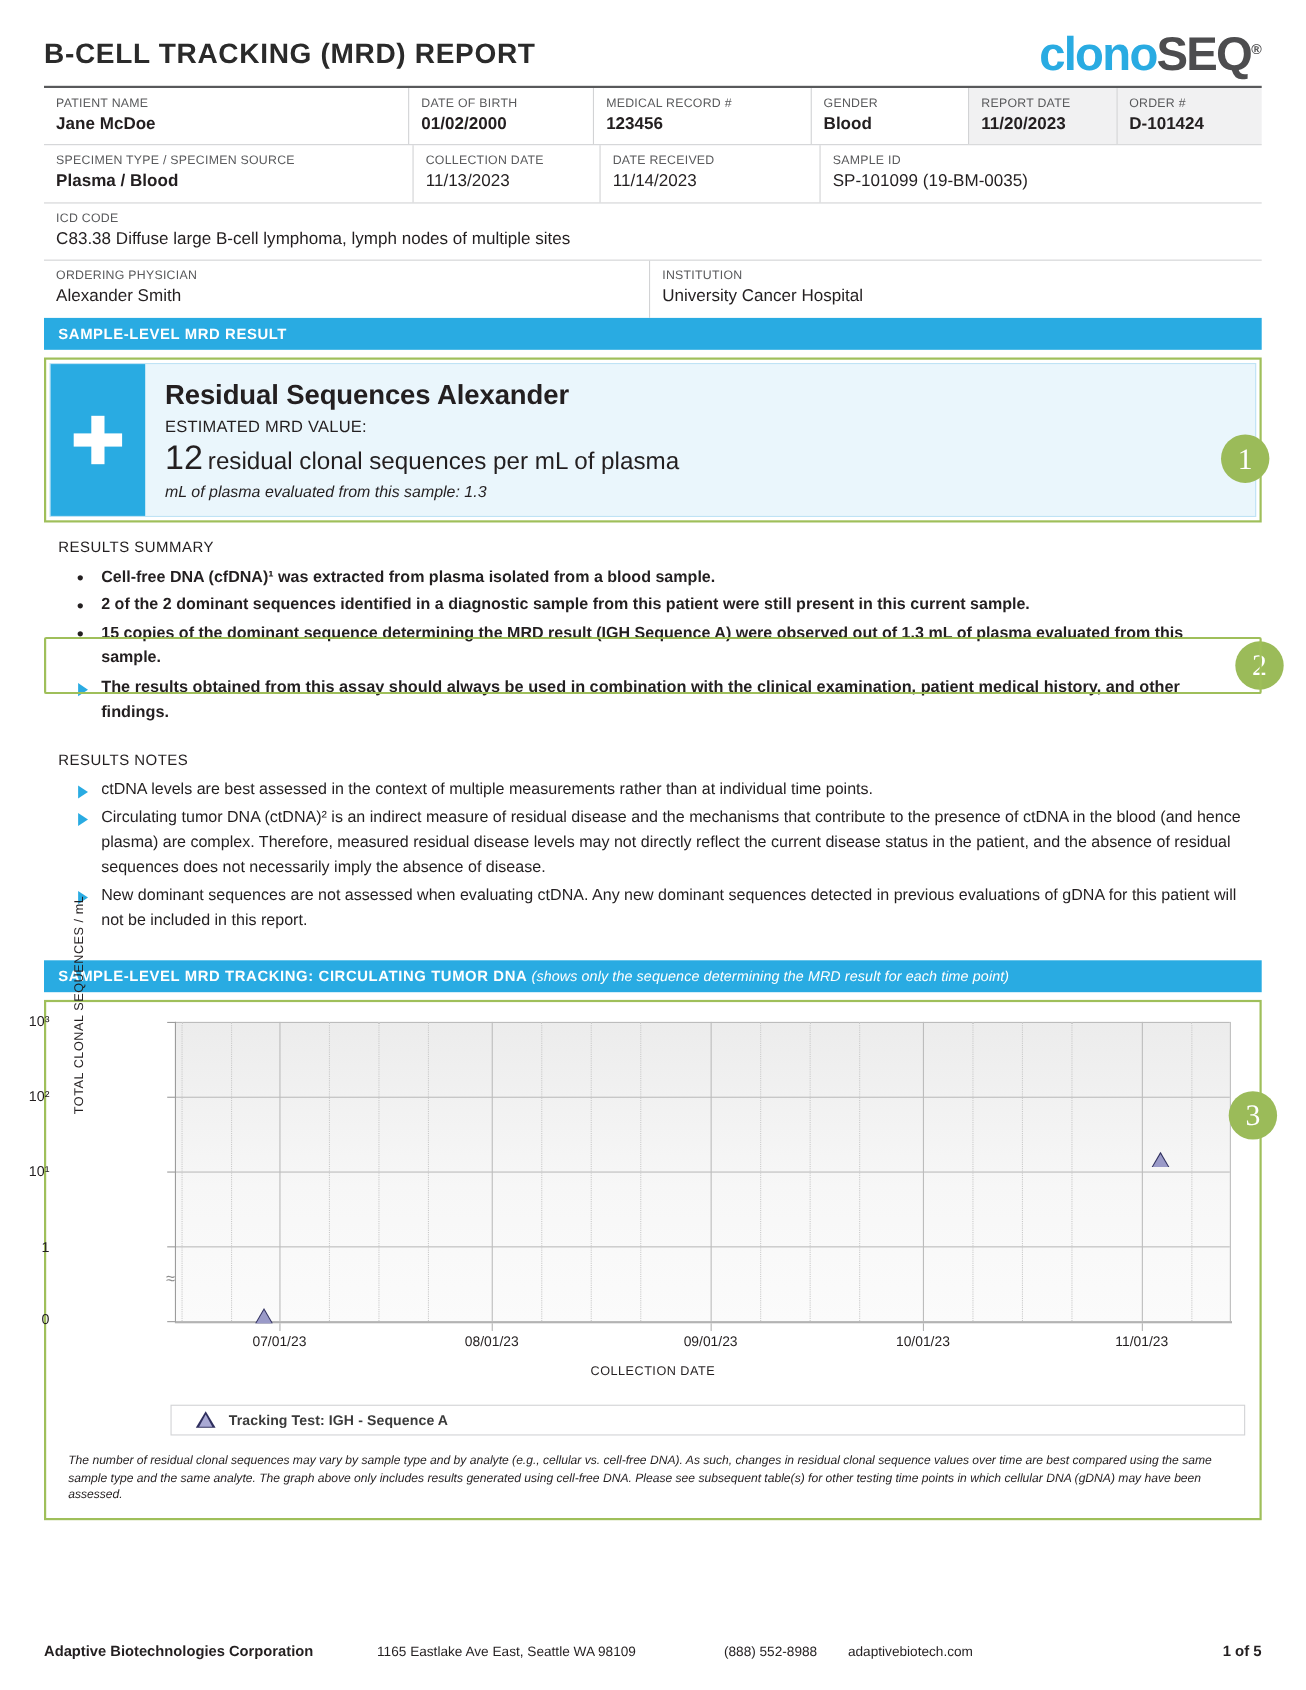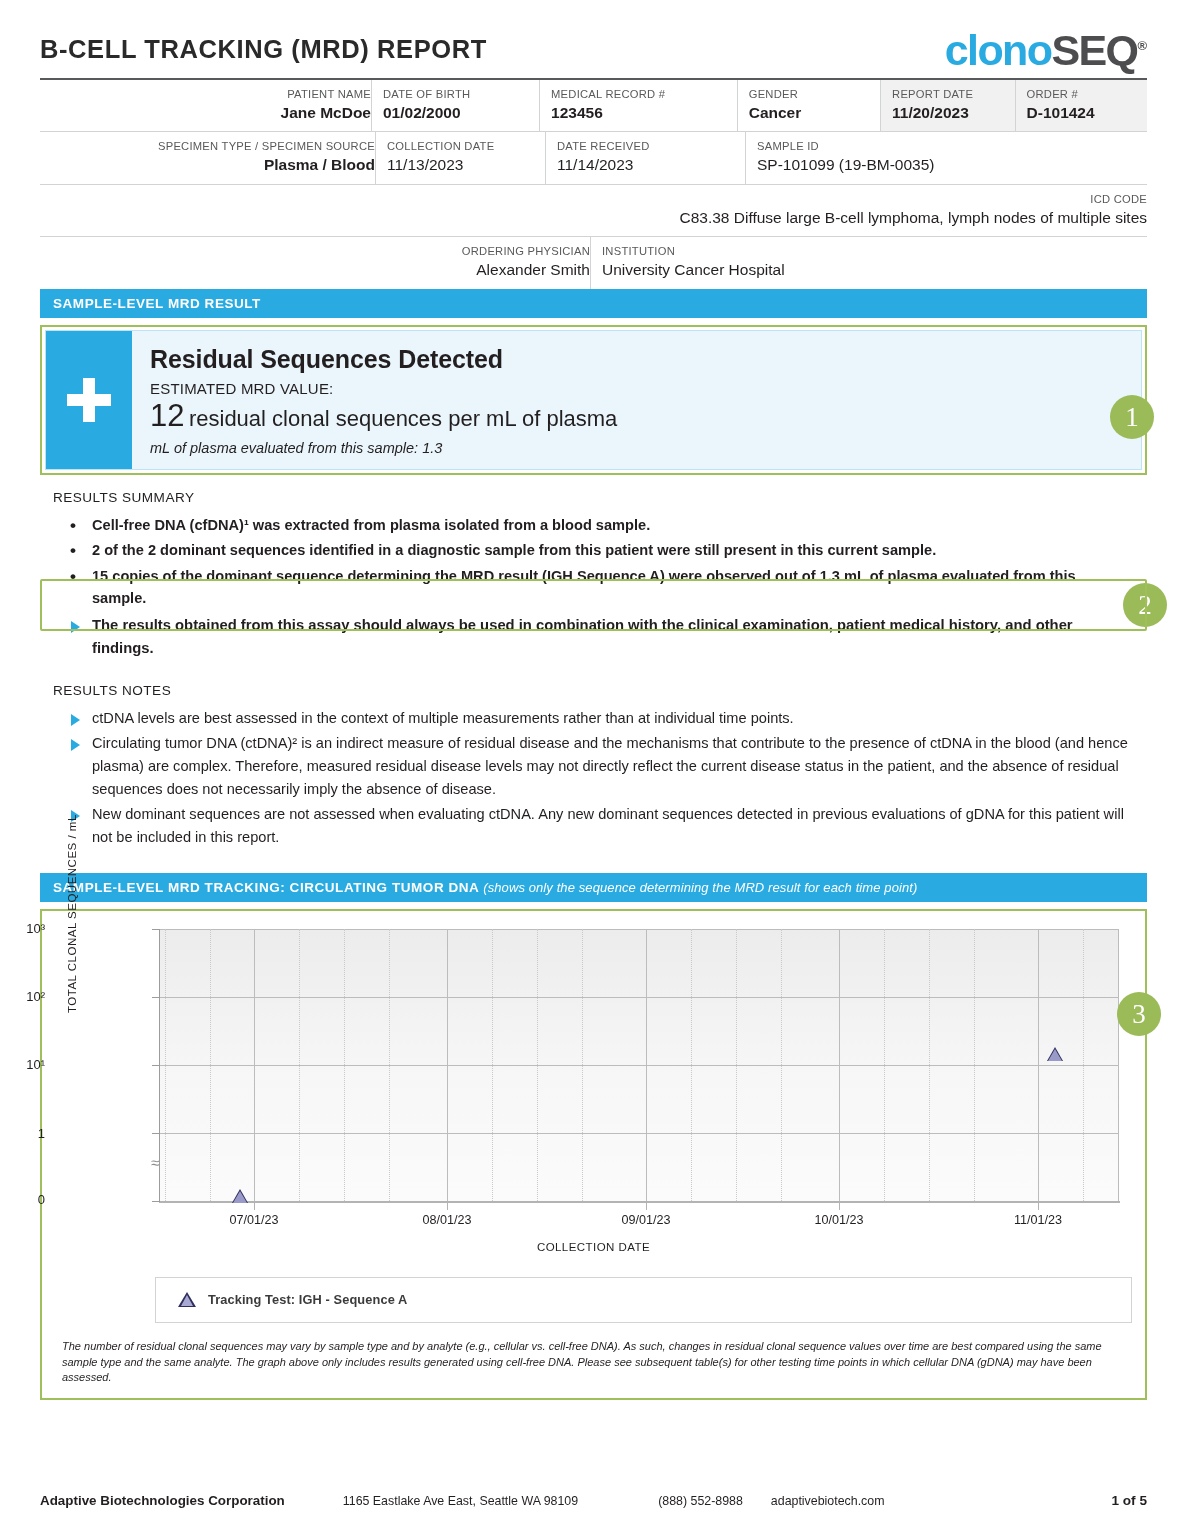--- a/index.html
+++ b/index.html
@@ -24,21 +24,21 @@
     line-height: 1; white-space: nowrap;
   }
   .logo .c1 { color: #29ABE2; }
   .logo .c2 { color: #4d4d4f; }
   .logo .reg { font-size: 13px; vertical-align: super; color: #4d4d4f; letter-spacing: 0; }
 
   
   .itab { border-top: 2px solid #58595b; width: 1107px; }
   .irow { display: flex; border-bottom: 1px solid #d2d3d5; }
   .icell { padding: 7px 0 9px 11px; border-left: 1px solid #d2d3d5; min-height: 50px; }
-  .icell:first-child { border-left: none; text-align: right; }
+  .icell:first-child { border-left: none; }
   .icell.shade { background: #f1f1f2; }
   .ilab { font-size: 11.2px; color: #58595b; letter-spacing: .25px; line-height: 1.25; }
   .ival { font-size: 15.5px; color: #231f20; margin-top: 2px; line-height: 1.25; }
   .ival.b { font-weight: bold; }
 
   
   .band {
     background: #29ABE2; color: #fff; font-size: 13.5px; font-weight: bold;
     letter-spacing: .55px; padding: 7px 0 7px 13px; width: 1107px;
   }
@@ -138,21 +138,21 @@
     border-left: 7px solid transparent; border-right: 7px solid transparent;
     border-bottom: 12px solid transparent;
   }
   .pt-outline {
     position: absolute; width: 0; height: 0;
     border-left: 8px solid transparent; border-right: 8px solid transparent;
     border-bottom: 14px solid #2f2f5e;
   }
   .legend {
     margin-top: 6px; width: 977px; margin-left: 101px; border: 1px solid #d2d3d5;
-    height: 46px; display: flex; align-items: center; padding-left: 22px; background: #fff;
+    height: 28px; display: flex; align-items: center; padding-left: 22px; background: #fff;
   }
   .legend-tri {
     position: relative; width: 0; height: 0; margin-right: 12px;
     border-left: 9px solid transparent; border-right: 9px solid transparent;
     border-bottom: 15px solid #2f2f5e;
   }
   .legend-tri::after {
     content: ""; position: absolute; left: -6.5px; top: 2.5px;
     border-left: 6.5px solid transparent; border-right: 6.5px solid transparent;
     border-bottom: 11px solid #a9a9d4;
@@ -196,21 +196,21 @@
       <div class="icell" style="width:170px">
         <div class="ilab">DATE OF BIRTH</div>
         <div class="ival b">01/02/2000</div>
       </div>
       <div class="icell" style="width:200px">
         <div class="ilab">MEDICAL RECORD #</div>
         <div class="ival b">123456</div>
       </div>
       <div class="icell" style="width:145px">
         <div class="ilab">GENDER</div>
-        <div class="ival b">Cancer</div>
+        <div class="ival b">Blood</div>
       </div>
       <div class="icell shade" style="width:136px">
         <div class="ilab">REPORT DATE</div>
         <div class="ival b">11/20/2023</div>
       </div>
       <div class="icell shade" style="width:134px">
         <div class="ilab">ORDER #</div>
         <div class="ival b">D-101424</div>
       </div>
     </div>
@@ -254,21 +254,21 @@
   </div>
 
   <div class="band">SAMPLE-LEVEL MRD RESULT</div>
 
   <div class="mrd-wrap">
     <div class="mrd-inner">
       <div class="mrd-plus">
         <div class="plus-glyph"></div>
       </div>
       <div class="mrd-body">
-        <div class="mrd-h">Residual Sequences Detected</div>
+        <div class="mrd-h">Residual Sequences Alexander</div>
         <div class="mrd-sub">ESTIMATED MRD VALUE:</div>
         <div class="mrd-val">
           <span class="mrd-num">12</span>
           <span class="mrd-unit">residual clonal sequences per mL of plasma</span>
         </div>
         <div class="mrd-note">mL of plasma evaluated from this sample: 1.3</div>
       </div>
     </div>
   </div>
 

